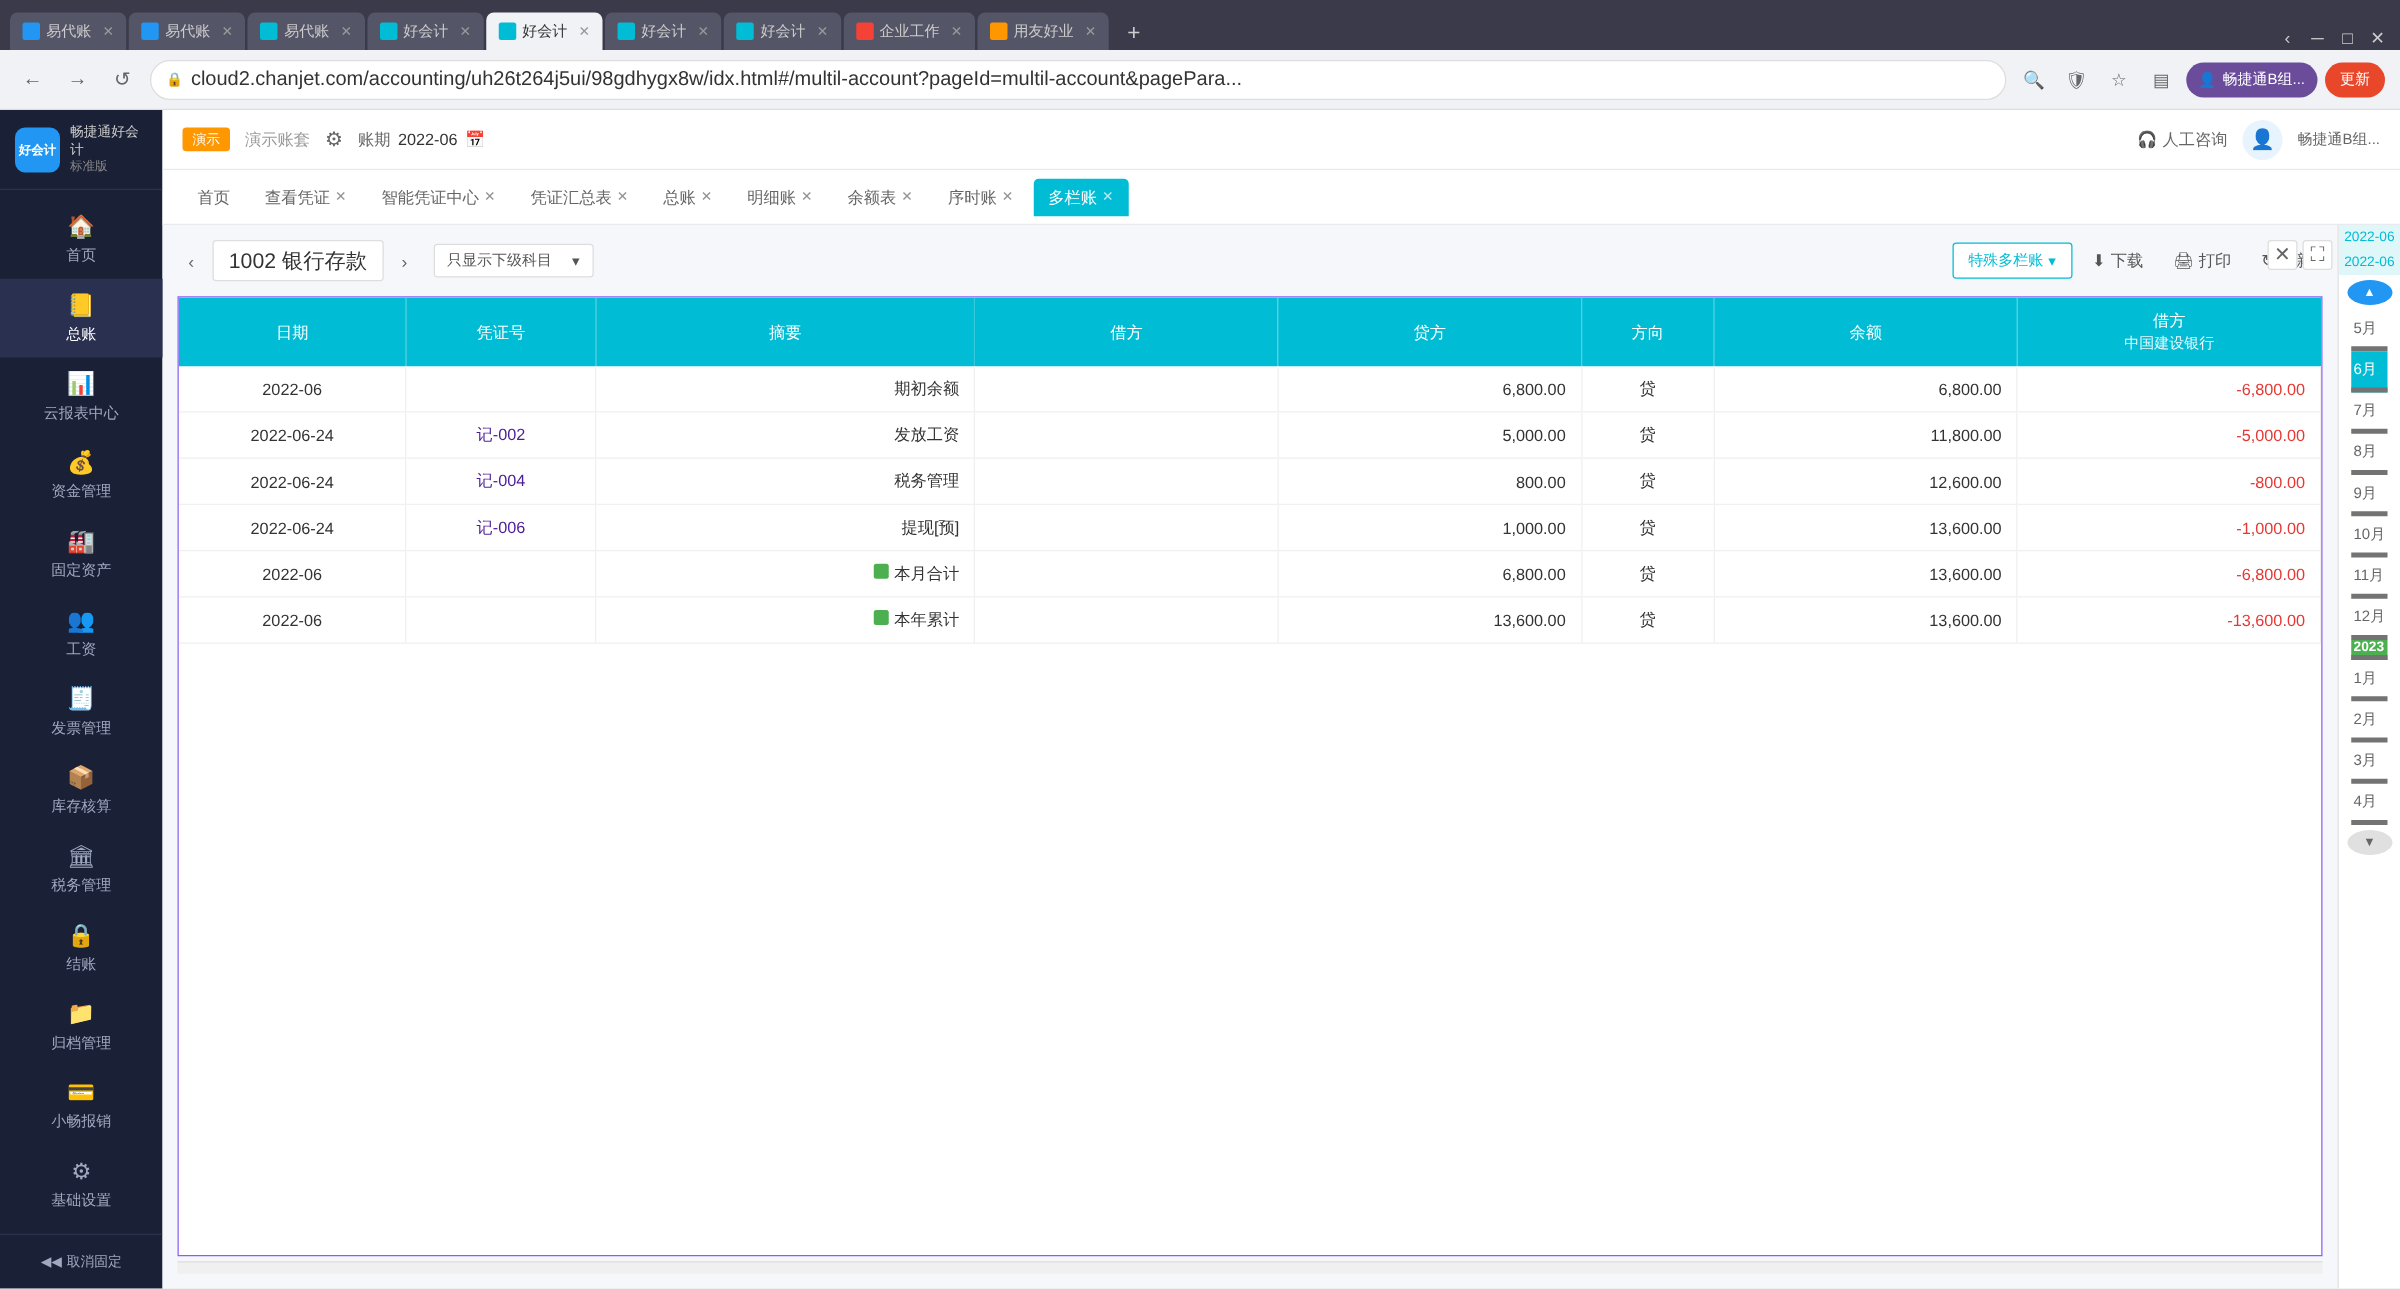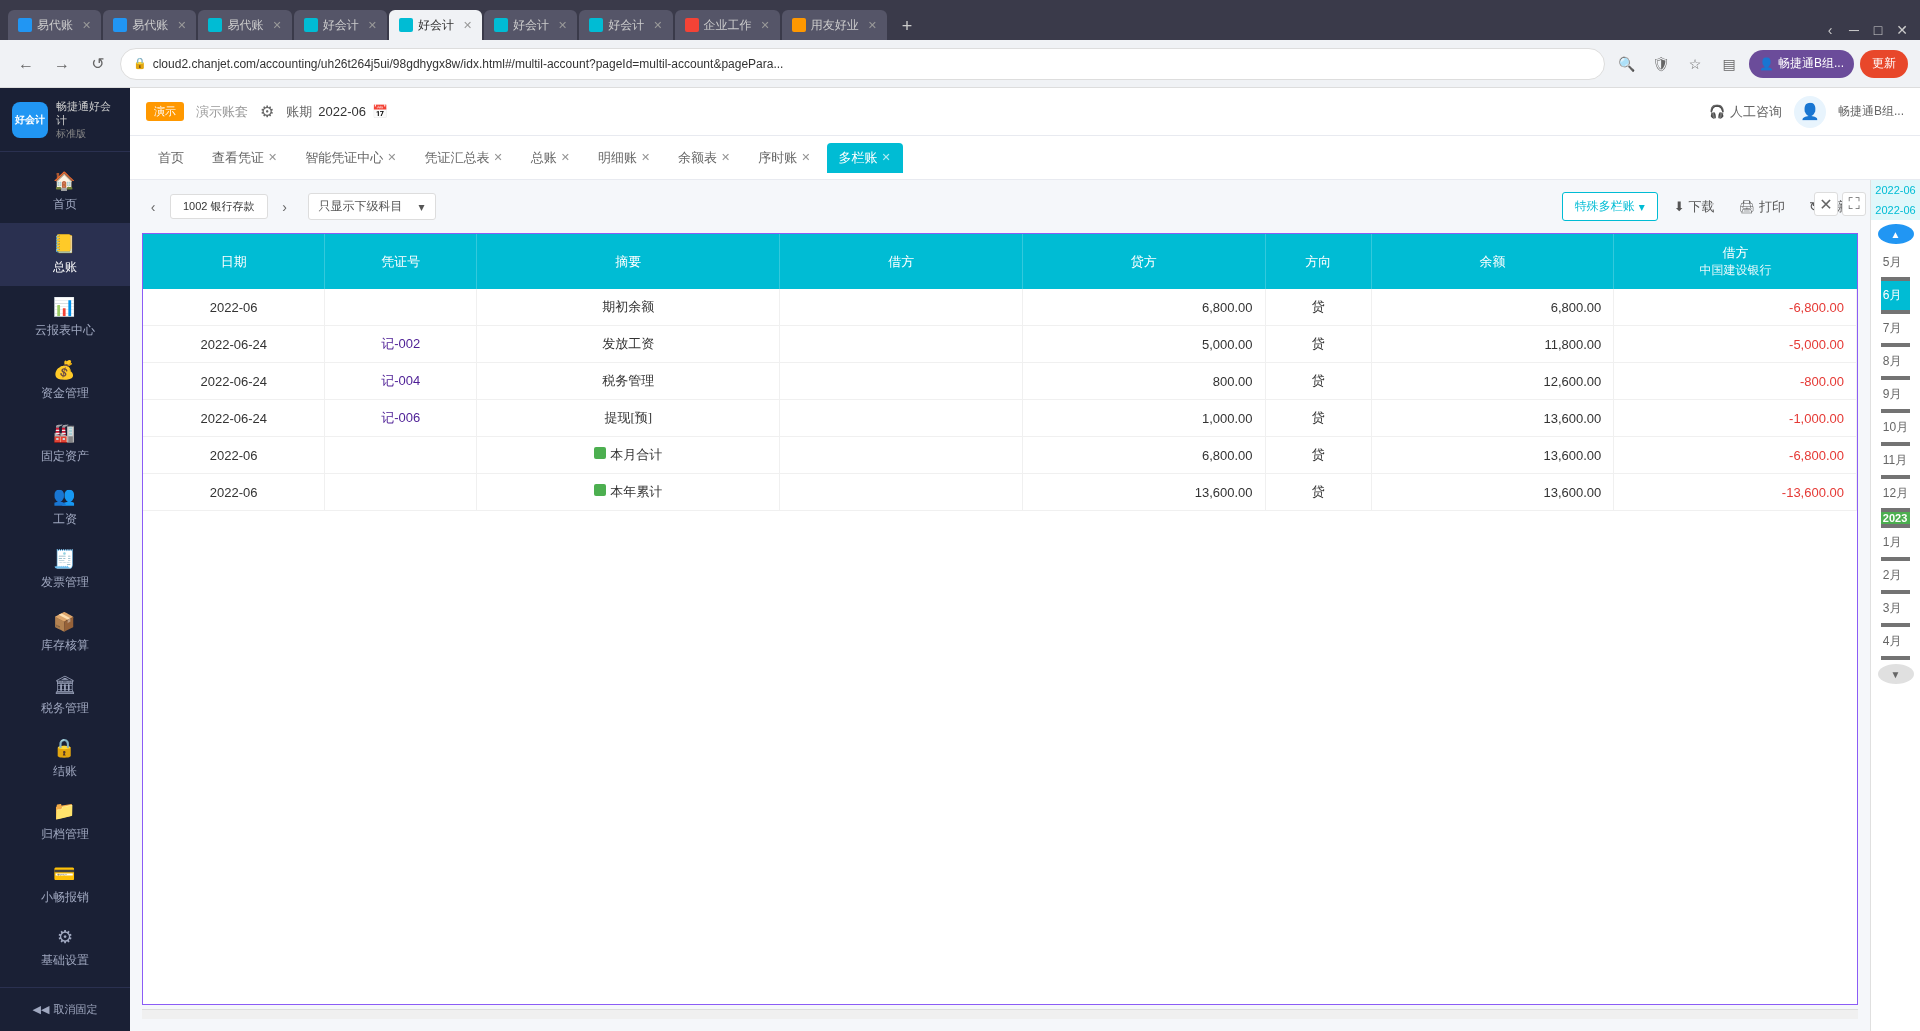--- a/index.html
+++ b/index.html
@@ -67,36 +67,36 @@
     
     .content-area { flex: 1; display: flex; overflow: hidden; position: relative; }
 
     
     .ledger-panel { flex: 1; display: flex; flex-direction: column; overflow: hidden; padding: 12px; }
 
     
     .ledger-toolbar { display: flex; align-items: center; gap: 12px; margin-bottom: 12px; }
     .account-nav { display: flex; align-items: center; gap: 6px; }
     .nav-arrow { width: 22px; height: 22px; display: flex; align-items: center; justify-content: center; color: #666; cursor: pointer; font-size: 14px; }
-    .account-label { background: white; border: 1px solid #ddd; padding: 4px 12px; border-radius: 3px; font-size: 11px; color: #333; }
+    .account-label { background: white; border: 1px solid #ddd; padding: 4px 12px; border-radius: 3px; font-size: 17px; color: #333; }
     .filter-btn { border: 1px solid #ddd; background: white; padding: 4px 10px; border-radius: 3px; font-size: 12px; color: #555; cursor: pointer; display: flex; align-items: center; gap: 16px; }
     .toolbar-right { margin-left: auto; display: flex; align-items: center; gap: 8px; }
     .special-btn { border: 1px solid #00bcd4; color: #00bcd4; background: white; padding: 5px 12px; border-radius: 3px; font-size: 12px; cursor: pointer; display: flex; align-items: center; gap: 4px; }
     .action-btn { display: flex; align-items: center; gap: 4px; color: #555; font-size: 13px; cursor: pointer; padding: 5px 8px; }
 
     
     .ledger-table { flex: 1; overflow: auto; background: white; border: 1px solid #8b5cf6; }
     table { width: 100%; border-collapse: collapse; }
     .table-header { background: #00bcd4; color: white; }
     .table-header th { padding: 10px 12px; font-size: 13px; font-weight: normal; text-align: center; border-right: 1px solid rgba(255,255,255,0.2); }
     .table-header th:last-child { border-right: none; }
     .header-sub { font-size: 12px; opacity: 0.9; }
     tbody tr { border-bottom: 1px solid #f0f0f0; }
     tbody td { padding: 9px 12px; font-size: 13px; color: #333; text-align: center; border-right: 1px solid #f0f0f0; }
-    tbody td.text-left { text-align: center; font-family: Liberation Serif, serif; }
+    tbody td.text-left { text-align: right; }
     tbody td.number { text-align: right; }
     tbody td.link { color: #4c1d95; cursor: pointer; }
     .green-dot { width: 12px; height: 12px; background: #4caf50; border-radius: 2px; display: inline-block; margin-right: 4px; }
 
     
     .right-panel { width: 50px; background: white; border-left: 1px solid #e0e0e0; display: flex; flex-direction: column; align-items: center; overflow: hidden; flex-shrink: 0; }
     .right-panel-header { width: 100%; text-align: center; font-size: 11px; color: #00bcd4; padding: 4px 0; background: #e0f7fa; }
     .calendar-item { width: 100%; text-align: left; padding: 6px 2px; font-size: 12px; color: #666; cursor: pointer; border-bottom: 4px solid #737373; }
     .calendar-item.active { background: #00bcd4; color: white; border-radius: 0; }
     .calendar-item.year-label { background: #4caf50; color: white; font-weight: bold; font-size: 11px; padding: 0 2px; }
@@ -166,21 +166,21 @@
       <div class="tab-ctrl-btn">✕</div>
     </div>
   </div>
 
   <div class="address-bar">
     <div class="nav-btn">←</div>
     <div class="nav-btn">→</div>
     <div class="nav-btn">↺</div>
     <div class="url-bar">
       <span style="color:#666;margin-right:6px;font-size:11px">🔒</span>
-      <span style="font-size:12px">cloud2.chanjet.com/accounting/uh26t264j5ui/98gdhygx8w/idx.html#/multil-account?pageId=multil-account&amp;pagePara...</span>
+      <span style="font-size:16px">cloud2.chanjet.com/accounting/uh26t264j5ui/98gdhygx8w/idx.html#/multil-account?pageId=multil-account&amp;pagePara...</span>
     </div>
     <div class="address-actions">
       <div class="addr-btn">🔍</div>
       <div class="addr-btn">🛡</div>
       <div class="addr-btn">☆</div>
       <div class="addr-btn">▤</div>
       <div class="wuhen-btn">
         <span>👤</span>
         <span style="max-width:70px;overflow:hidden;white-space:nowrap">畅捷通B组...</span>
       </div>

